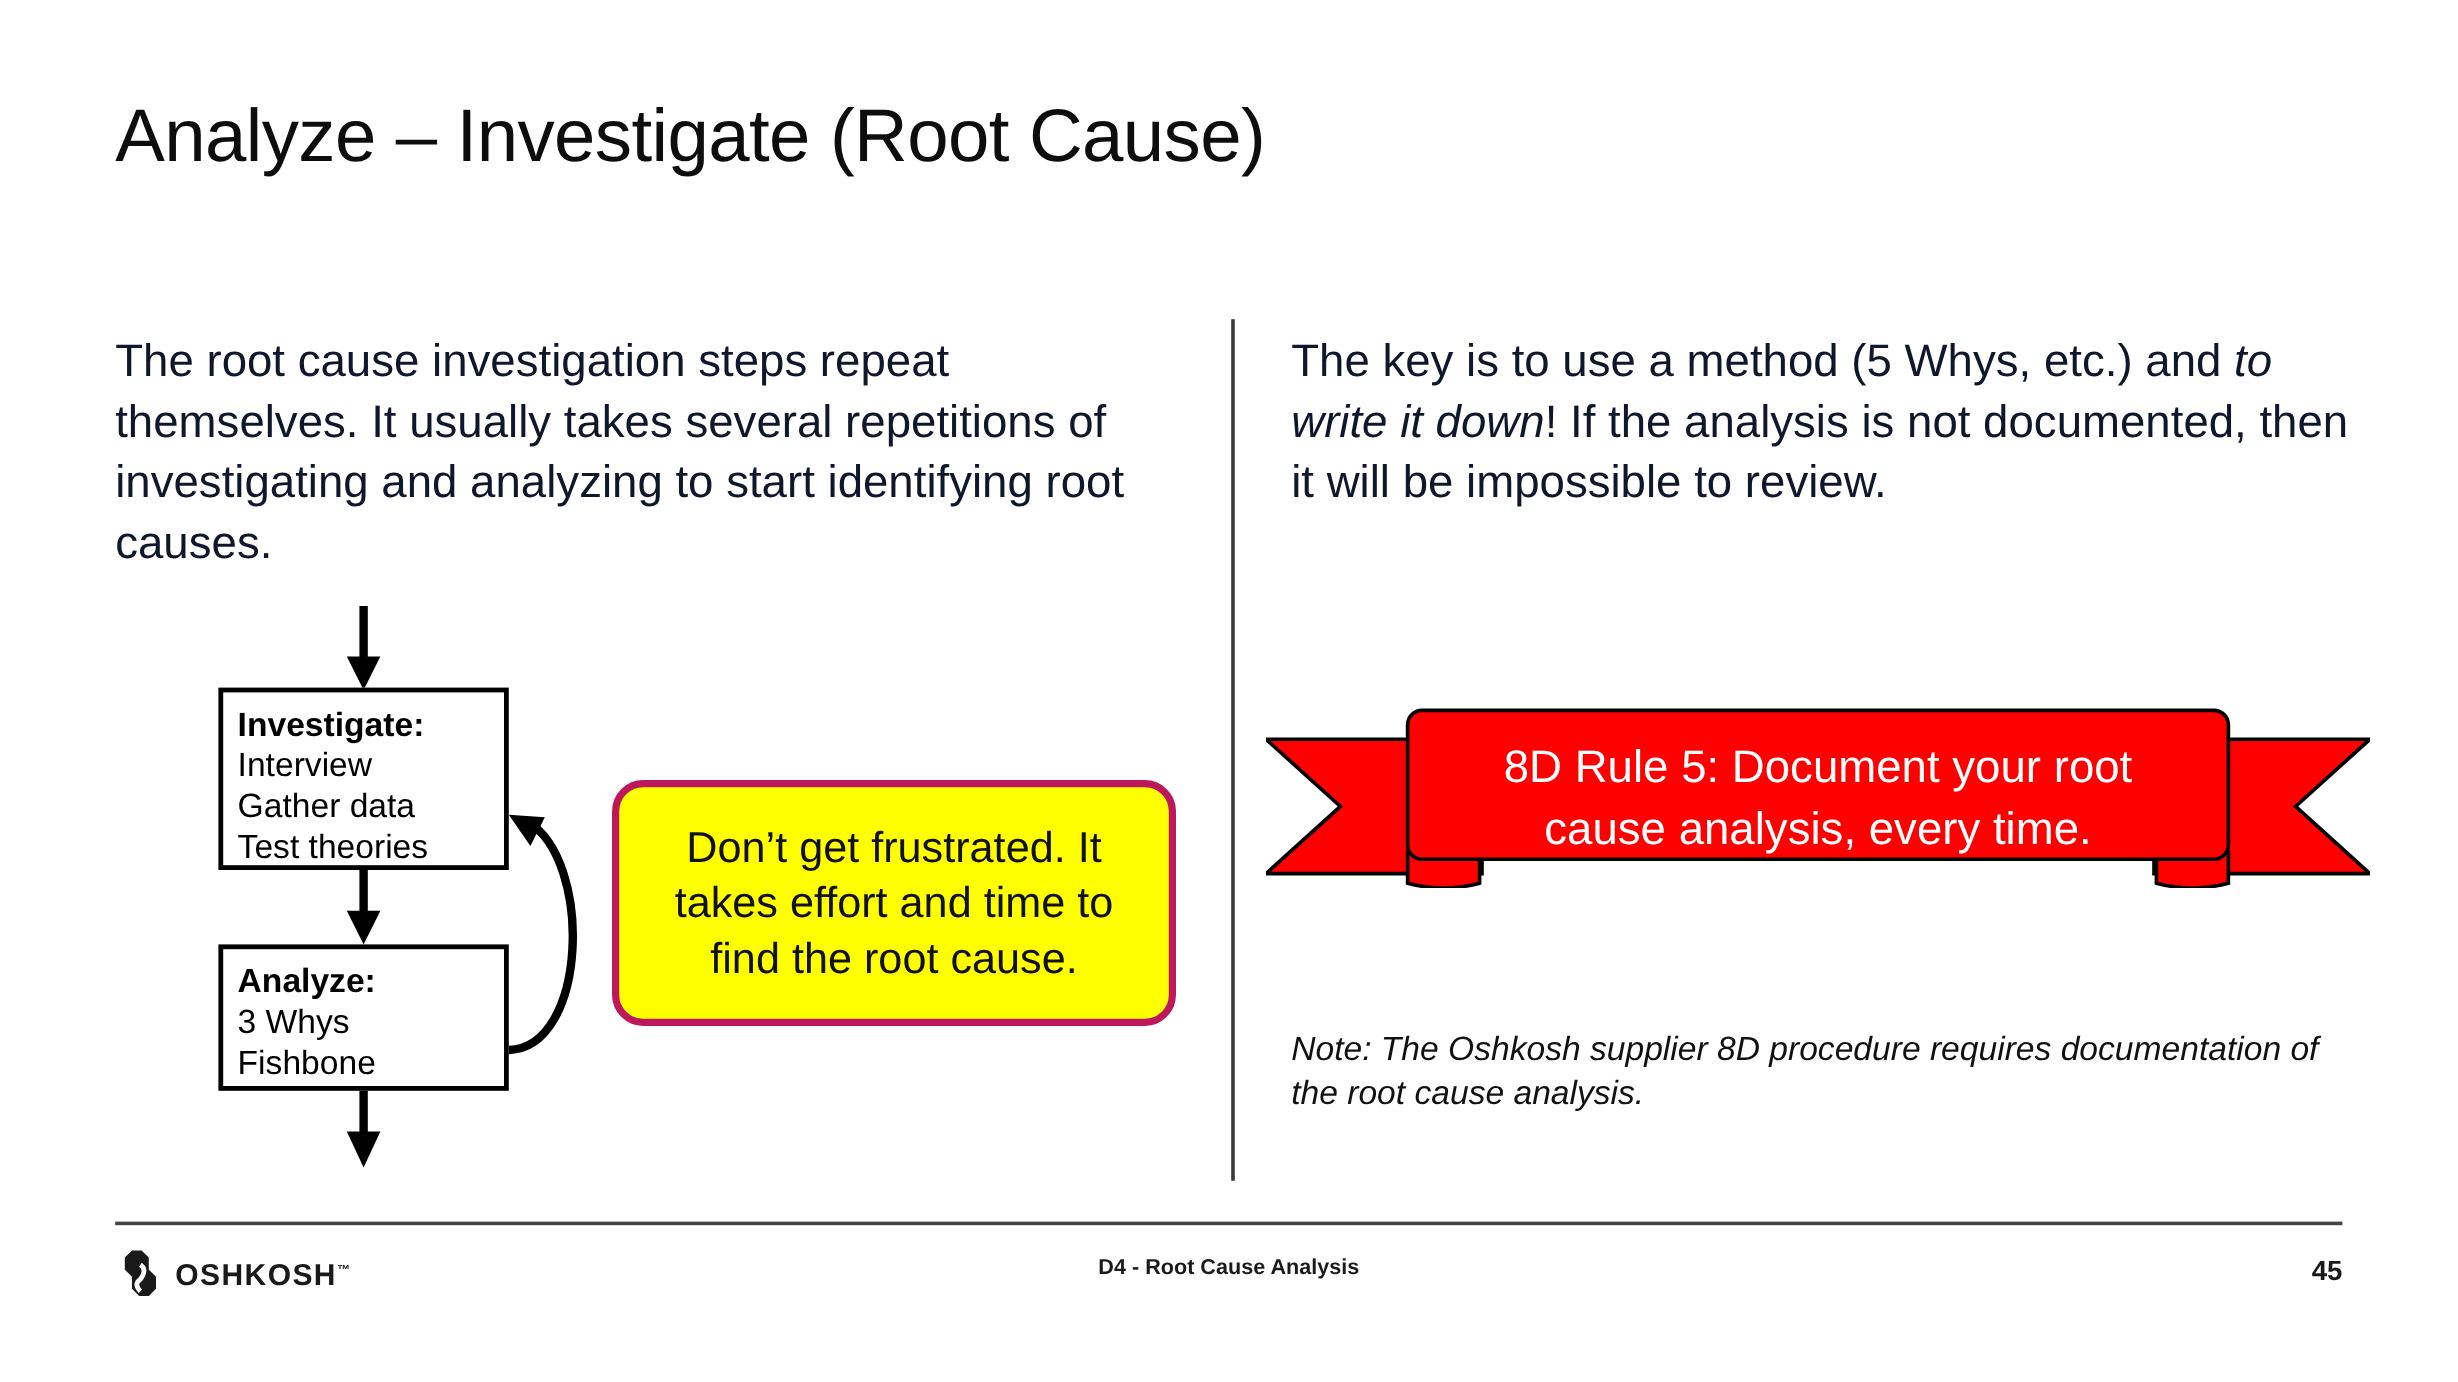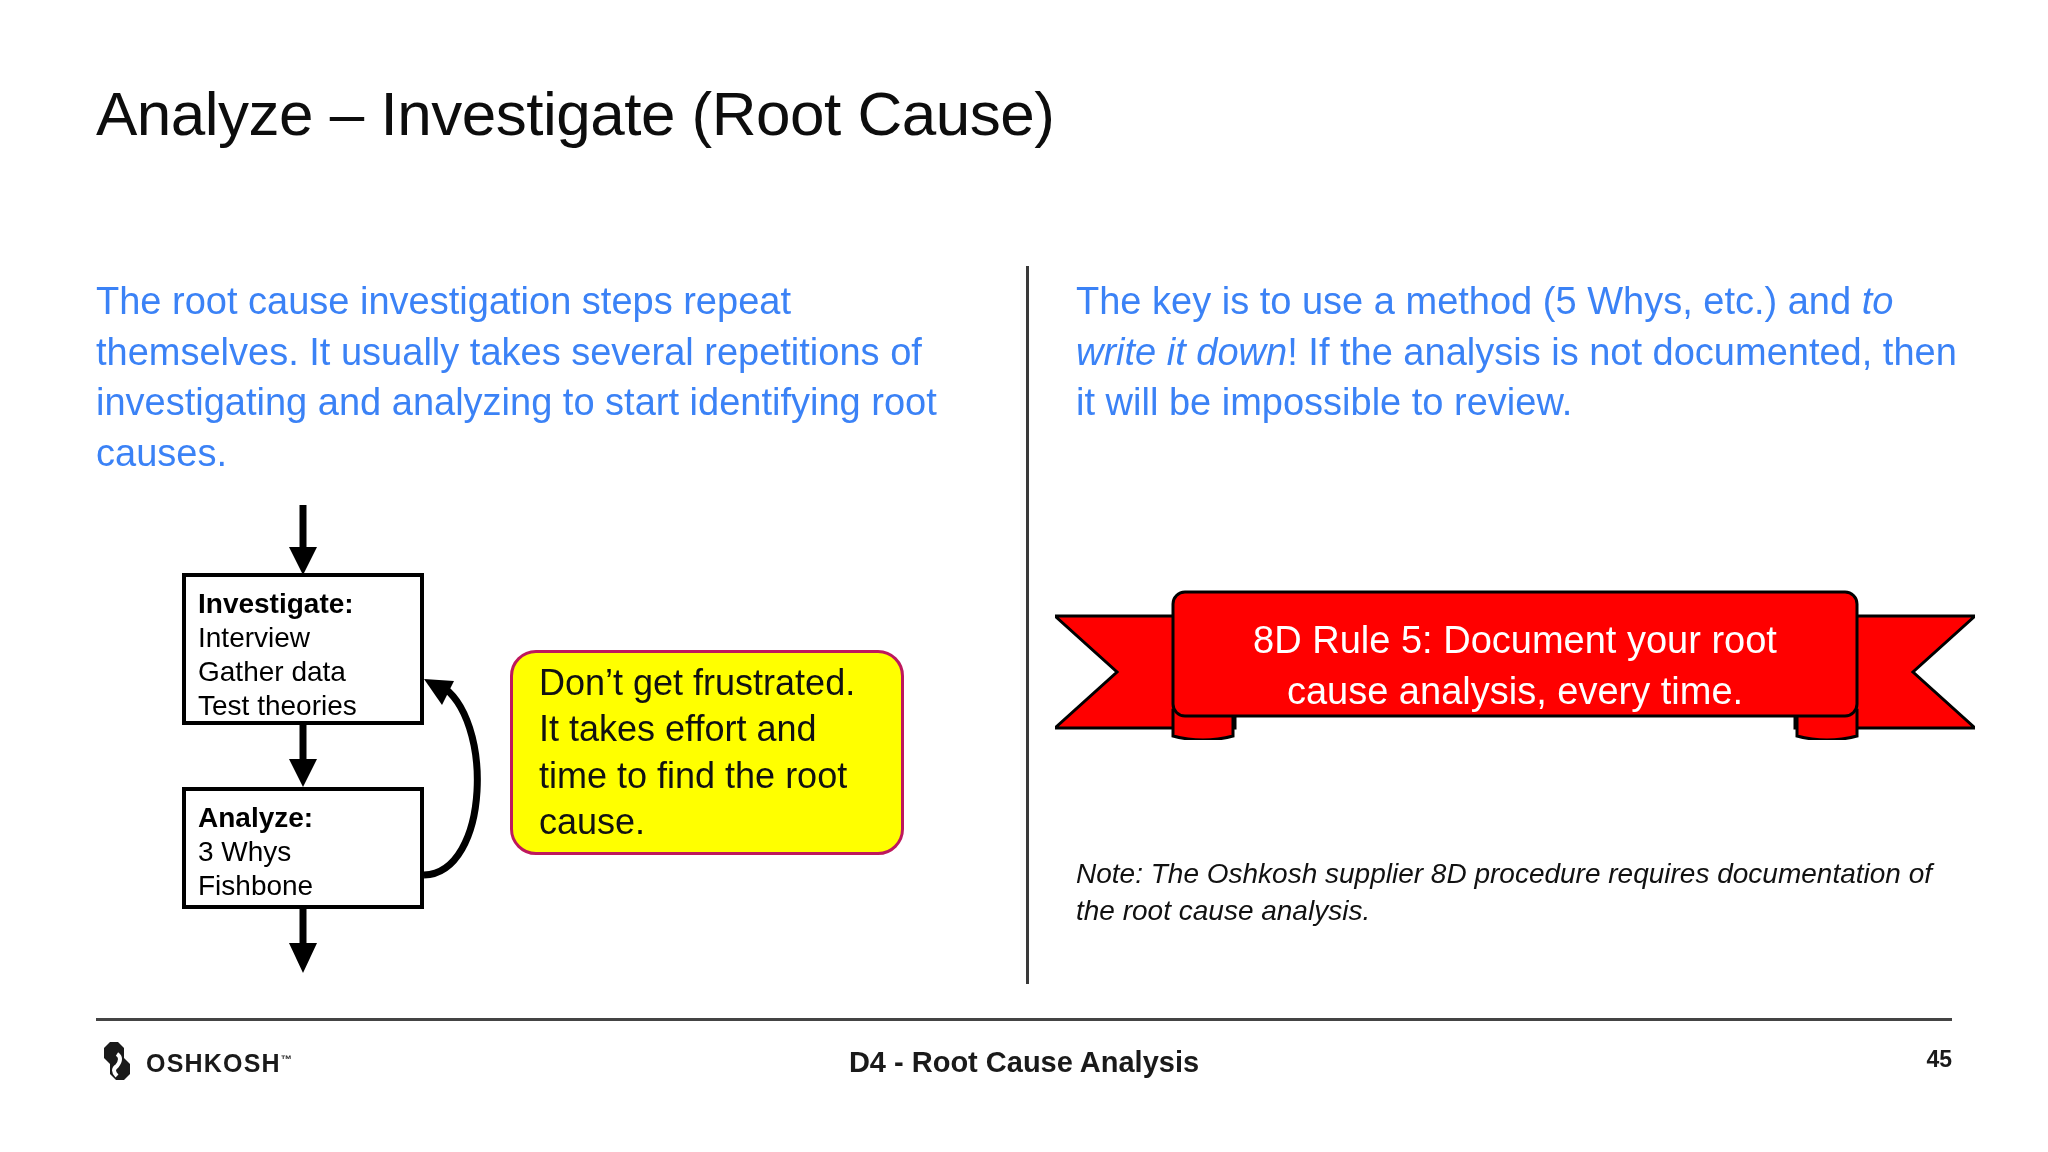--- a/index.html
+++ b/index.html
@@ -54,21 +54,21 @@
     left: 1026px;
     top: 266px;
     width: 3px;
     height: 718px;
     background: #3a3a3a;
   }
 
   .body-text {
     font-size: 38px;
     line-height: 1.33;
-    color: #3b82f6;
+    color: #0f172a;
     font-weight: 400;
   }
   .body-text em { font-style: italic; }
 
   
   .flow {
     position: absolute;
     left: 150px;
     top: 505px;
     width: 460px;
@@ -108,29 +108,29 @@
     line-height: 1.22;
   }
 
   .flow svg { position: absolute; left: 0; top: 0; overflow: visible; }
 
   
   .callout {
     position: absolute;
     left: 510px;
     top: 650px;
-    width: 394px;
+    width: 470px;
     height: 205px;
     background: #ffff00;
-    border: 3px solid #be185d;
+    border: 6px solid #be185d;
     border-radius: 26px;
     display: flex;
     align-items: center;
     justify-content: center;
-    text-align: left;
+    text-align: center;
   }
   .callout-text {
     font-size: 36px;
     line-height: 1.28;
     color: #111;
     padding: 0 26px;
   }
 
   
   .ribbon {
@@ -199,21 +199,21 @@
     vertical-align: super;
     letter-spacing: 0;
   }
 
   .footer-center {
     position: absolute;
     left: 0;
     top: 1046px;
     width: 2048px;
     text-align: center;
-    font-size: 29px;
+    font-size: 18px;
     font-weight: bold;
     color: #1a1a1a;
   }
 
   .footer-page {
     position: absolute;
     right: 96px;
     top: 1046px;
     font-size: 23px;
     font-weight: bold;

